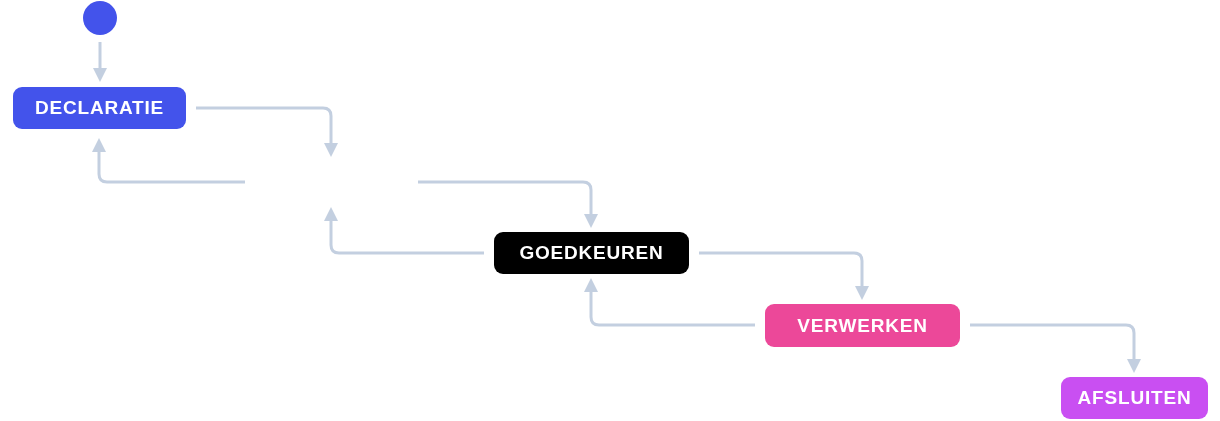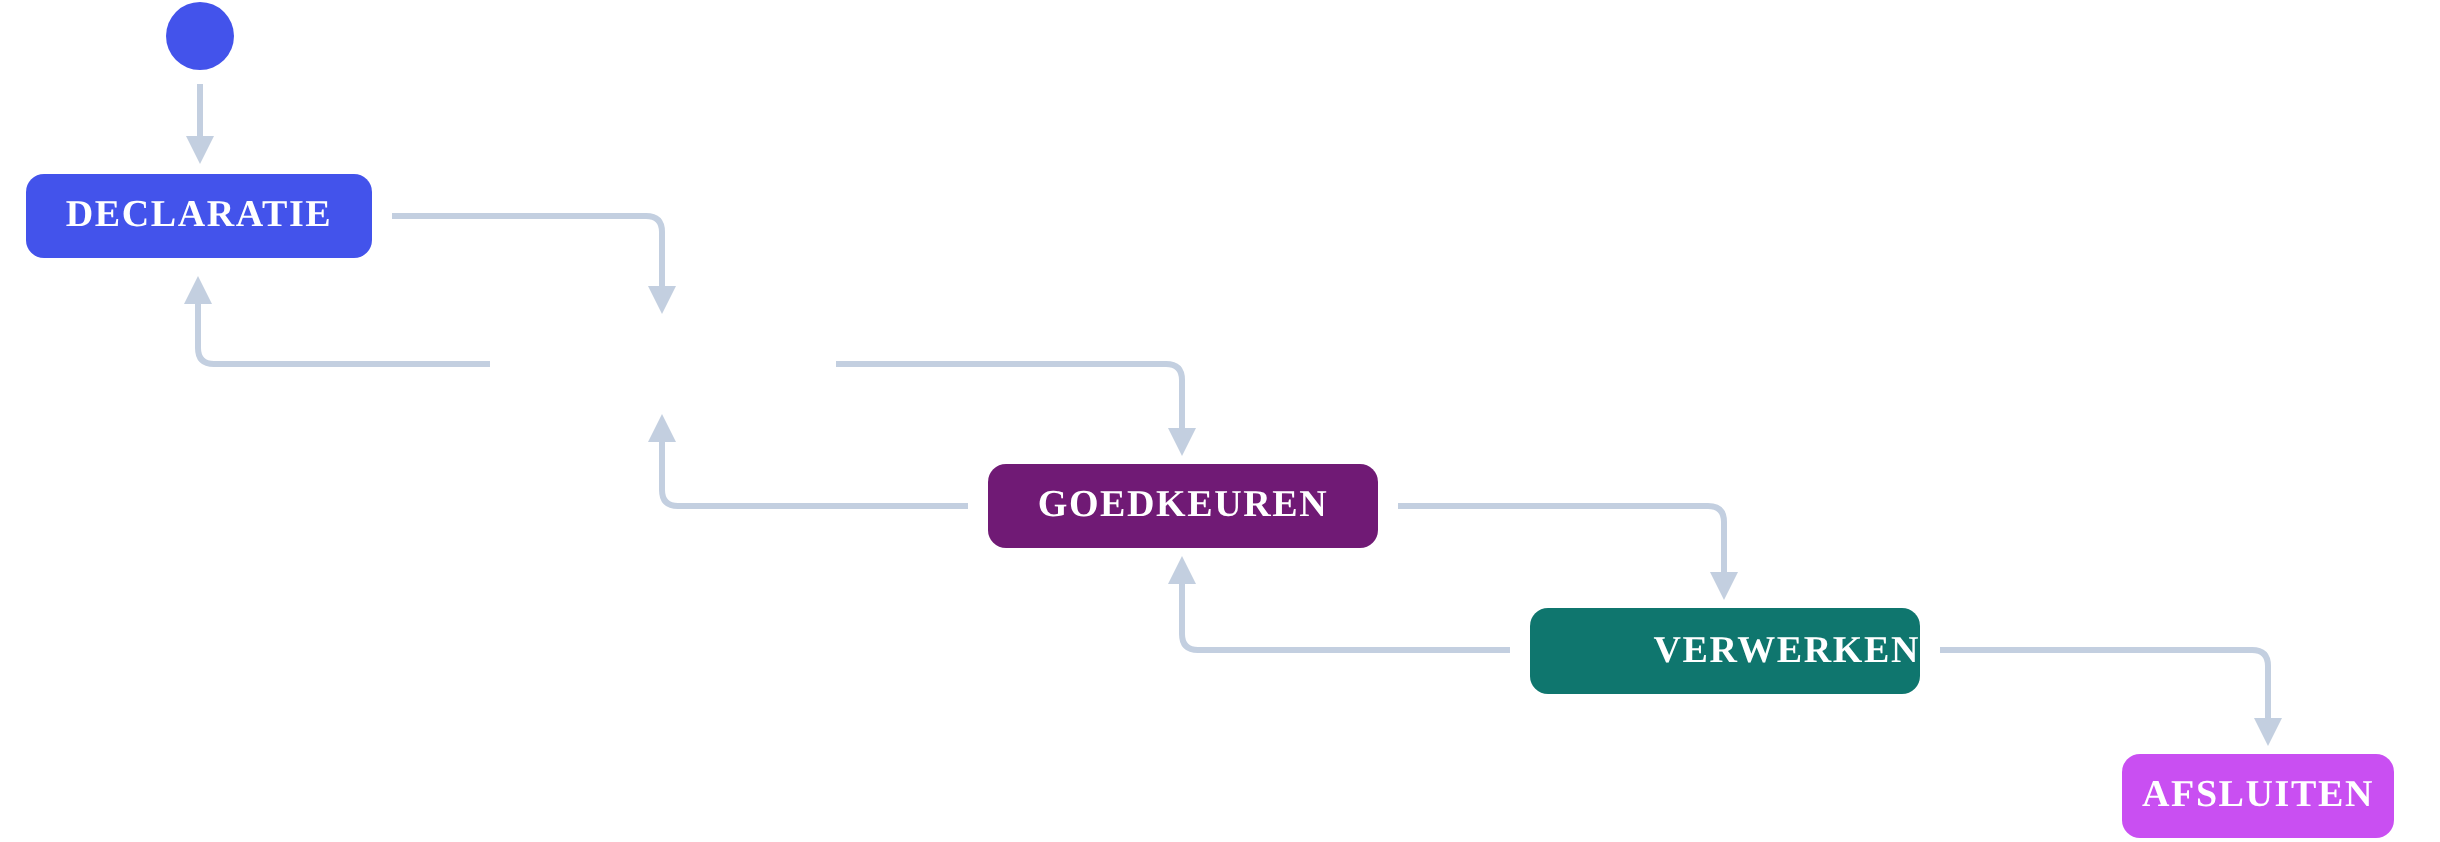--- a/index.html
+++ b/index.html
@@ -5,21 +5,21 @@
   html, body {
     margin: 0;
     padding: 0;
     background: #ffffff;
   }
   .canvas {
     position: relative;
     width: 1220px;
     height: 421px;
     background: #ffffff;
-    font-family: Liberation Serif, serif;
+    font-family: Liberation Sans, sans-serif;
     overflow: hidden;
   }
   svg.edges {
     position: absolute;
     left: 0;
     top: 0;
     width: 1220px;
     height: 421px;
   }
   .node {
@@ -42,21 +42,21 @@
     left: 83px;
     top: 1px;
     width: 34px;
     height: 34px;
     border-radius: 50%;
   }
   .n-declaratie { left: 13px;   top: 87px;  width: 173px; height: 42px; }
   .n-indienen   { left: 255px;  top: 161px; width: 152px; height: 42px; }
   .n-goedkeuren { left: 494px;  top: 232px; width: 195px; height: 42px; }
   .n-verwerken  { left: 765px;  top: 304px; width: 195px; height: 43px; }
-  .n-afsluiten  { left: 1061px; top: 377px; width: 136px; height: 42px; }
+  .n-afsluiten  { left: 1061px; top: 377px; width: 147px; height: 42px; }
 </style>
 </head>
 <body>
 
 <div class="canvas">
 
   <svg class="edges" viewBox="0 0 1220 421" xmlns="http://www.w3.org/2000/svg">
     <defs>
       <marker id="ah" markerUnits="userSpaceOnUse" markerWidth="18" markerHeight="16" refX="2" refY="7" orient="auto">
         <path d="M0,0 L14,7 L0,14 Z" style="fill: rgb(195, 207, 224);"></path>
@@ -74,25 +74,25 @@
     </g>
   </svg>
 
   <div class="start-circle" style="background-color: rgb(67, 83, 235);"></div>
 
   <div class="node n-declaratie" style="background-color: rgb(67, 83, 235);">
     <span class="label">DECLARATIE</span>
   </div>
 
 
-  <div class="node n-goedkeuren" style="background-color: #701a75;">
+  <div class="node n-goedkeuren" style="background-color: #000000;">
     <span class="label">GOEDKEUREN</span>
   </div>
 
-  <div class="node n-verwerken" style="background-color: #0f766e; justify-content: flex-end;">
+  <div class="node n-verwerken" style="background-color: #ec4899;">
     <span class="label">VERWERKEN</span>
   </div>
 
   <div class="node n-afsluiten" style="background-color: rgb(201, 79, 242);">
     <span class="label">AFSLUITEN</span>
   </div>
 
 </div>
 
 </body></html>

